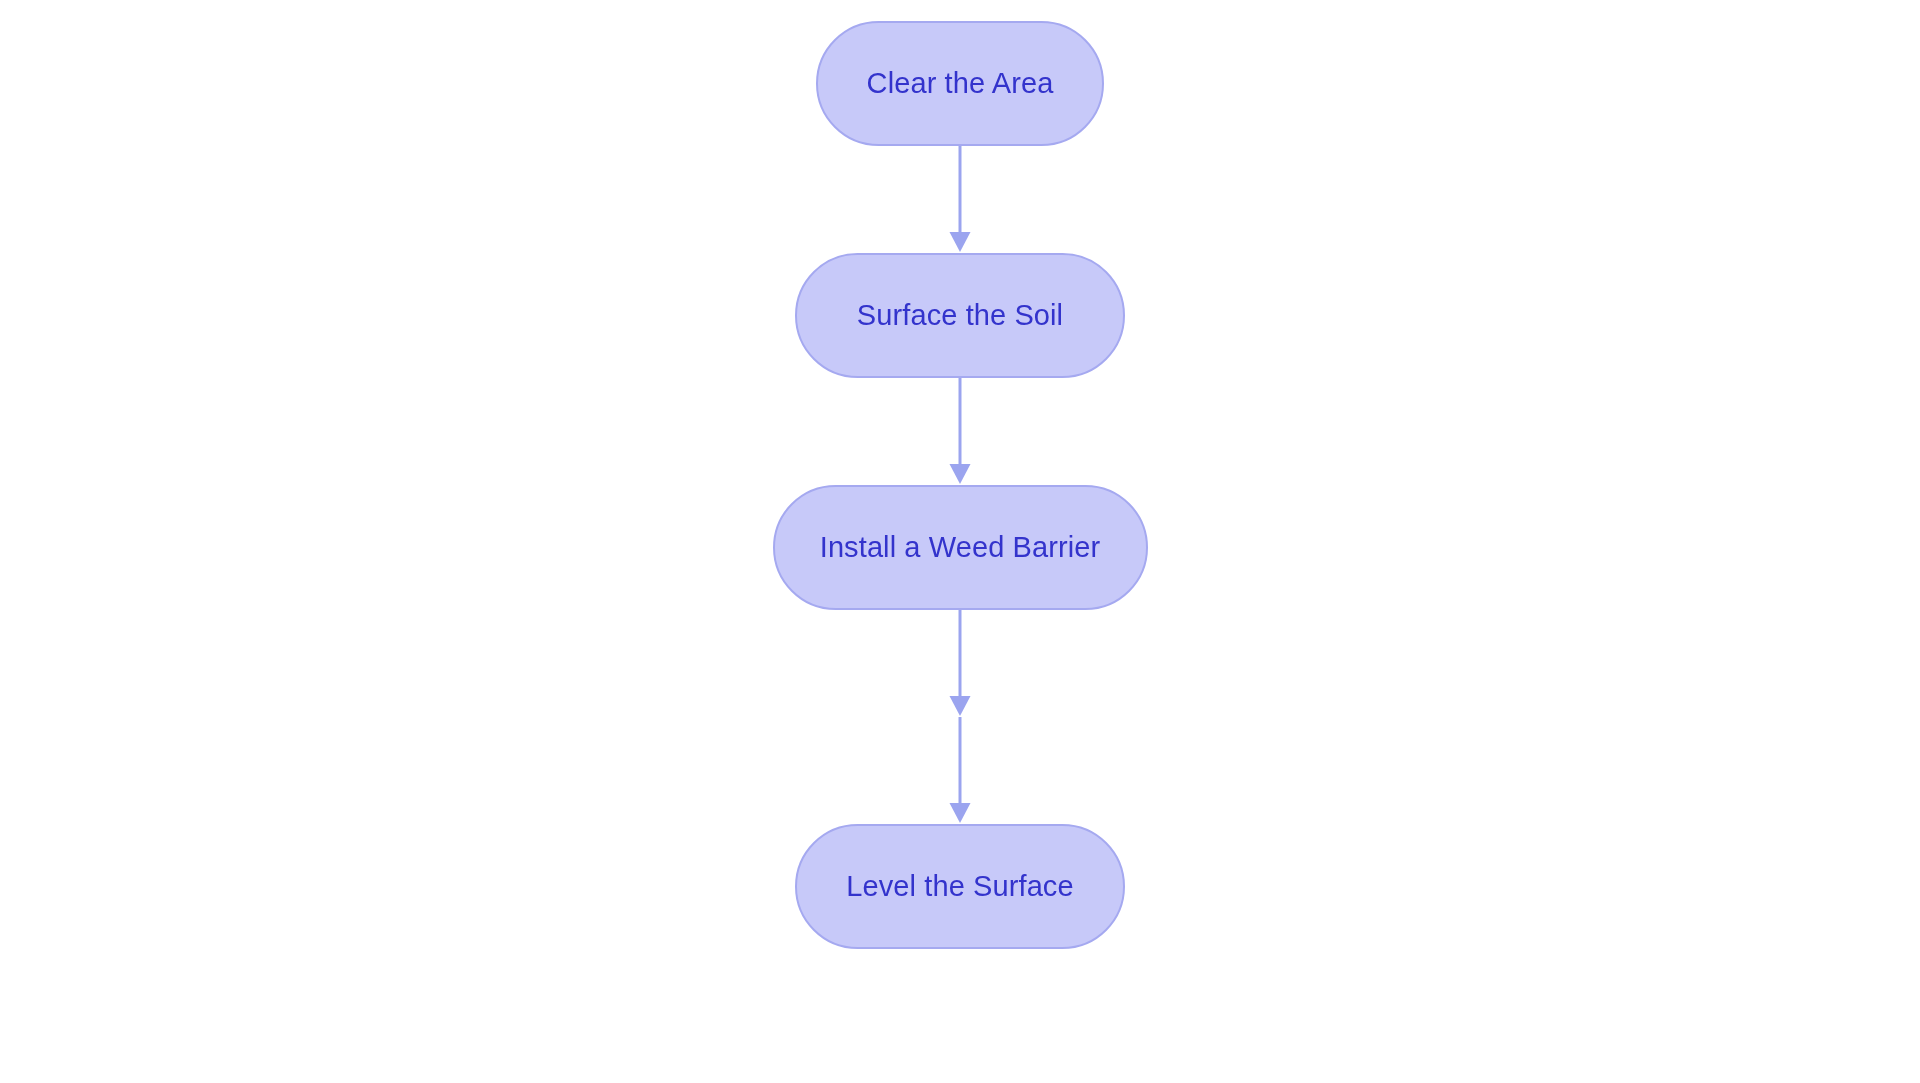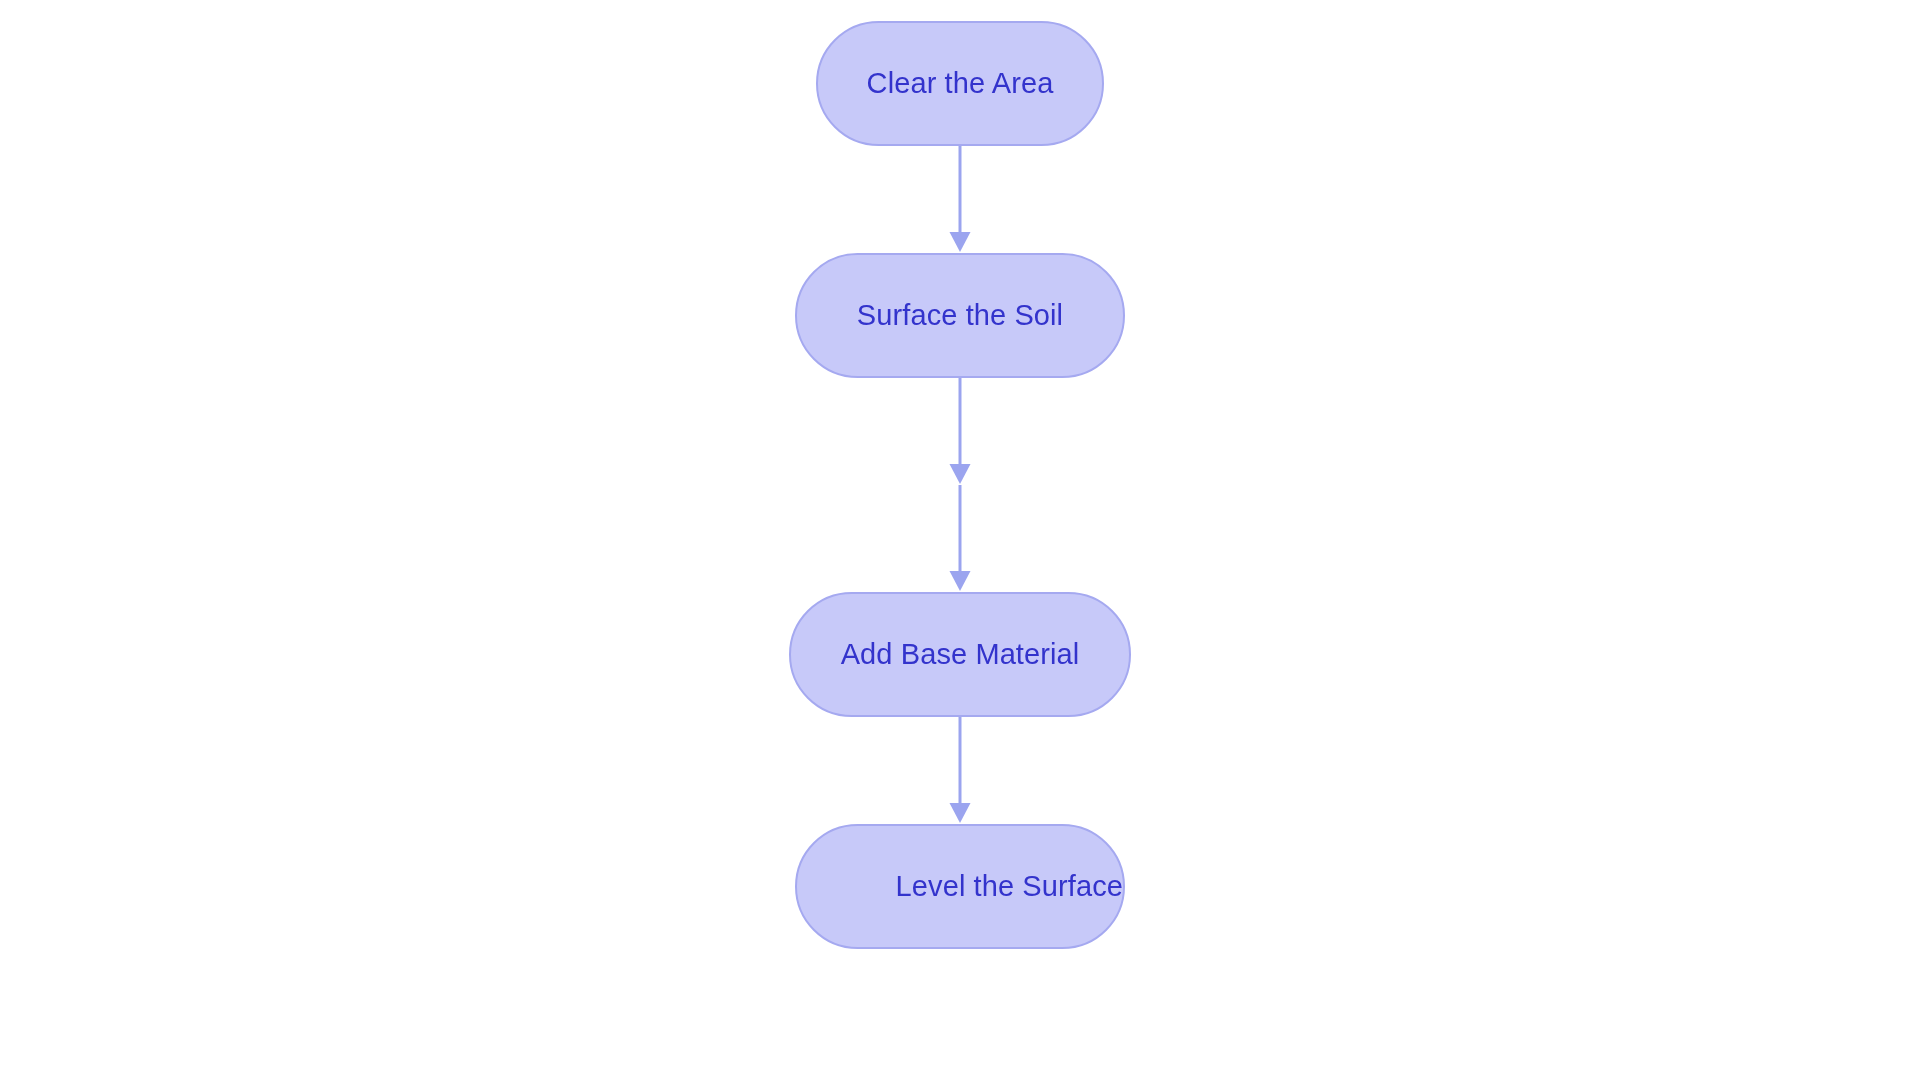--- a/index.html
+++ b/index.html
@@ -70,21 +70,21 @@
 
   .connector-head {
     fill: #9ba4ef;
   }
 
   
   .node-w-1 { width: 288px; }
   .node-w-2 { width: 330px; }
   .node-w-3 { width: 375px; }
   .node-w-4 { width: 342px; }
-  .node-w-5 { width: 330px; justify-content: flex-end; }
+  .node-w-5 { width: 330px; }
 
   
   .gap-1 { height: 107px; }
   .gap-2 { height: 107px; }
   .gap-3 { height: 107px; }
   .gap-4 { height: 107px; }
 
   .top-spacer { height: 5px; flex: 0 0 auto; }
 </style>
 </head>
@@ -106,29 +106,29 @@
 
     <div class="flow-node node-w-2">
       <span class="flow-node-label">Surface the Soil</span>
     </div>
 
     <svg class="flow-connector gap-2" viewBox="0 0 24 107" preserveAspectRatio="none">
       <line class="connector-shaft" x1="12" y1="0" x2="12" y2="88"></line>
       <polygon class="connector-head" points="12,106 1.5,86 22.5,86"></polygon>
     </svg>
 
+    <div class="flow-node node-w-3">
+      <span class="flow-node-label">Install a Weed Barrier</span>
+    </div>
 
     <svg class="flow-connector gap-3" viewBox="0 0 24 107" preserveAspectRatio="none">
       <line class="connector-shaft" x1="12" y1="0" x2="12" y2="88"></line>
       <polygon class="connector-head" points="12,106 1.5,86 22.5,86"></polygon>
     </svg>
 
-    <div class="flow-node node-w-4">
-      <span class="flow-node-label">Add Base Material</span>
-    </div>
 
     <svg class="flow-connector gap-4" viewBox="0 0 24 107" preserveAspectRatio="none">
       <line class="connector-shaft" x1="12" y1="0" x2="12" y2="88"></line>
       <polygon class="connector-head" points="12,106 1.5,86 22.5,86"></polygon>
     </svg>
 
     <div class="flow-node node-w-5">
       <span class="flow-node-label">Level the Surface</span>
     </div>
 

